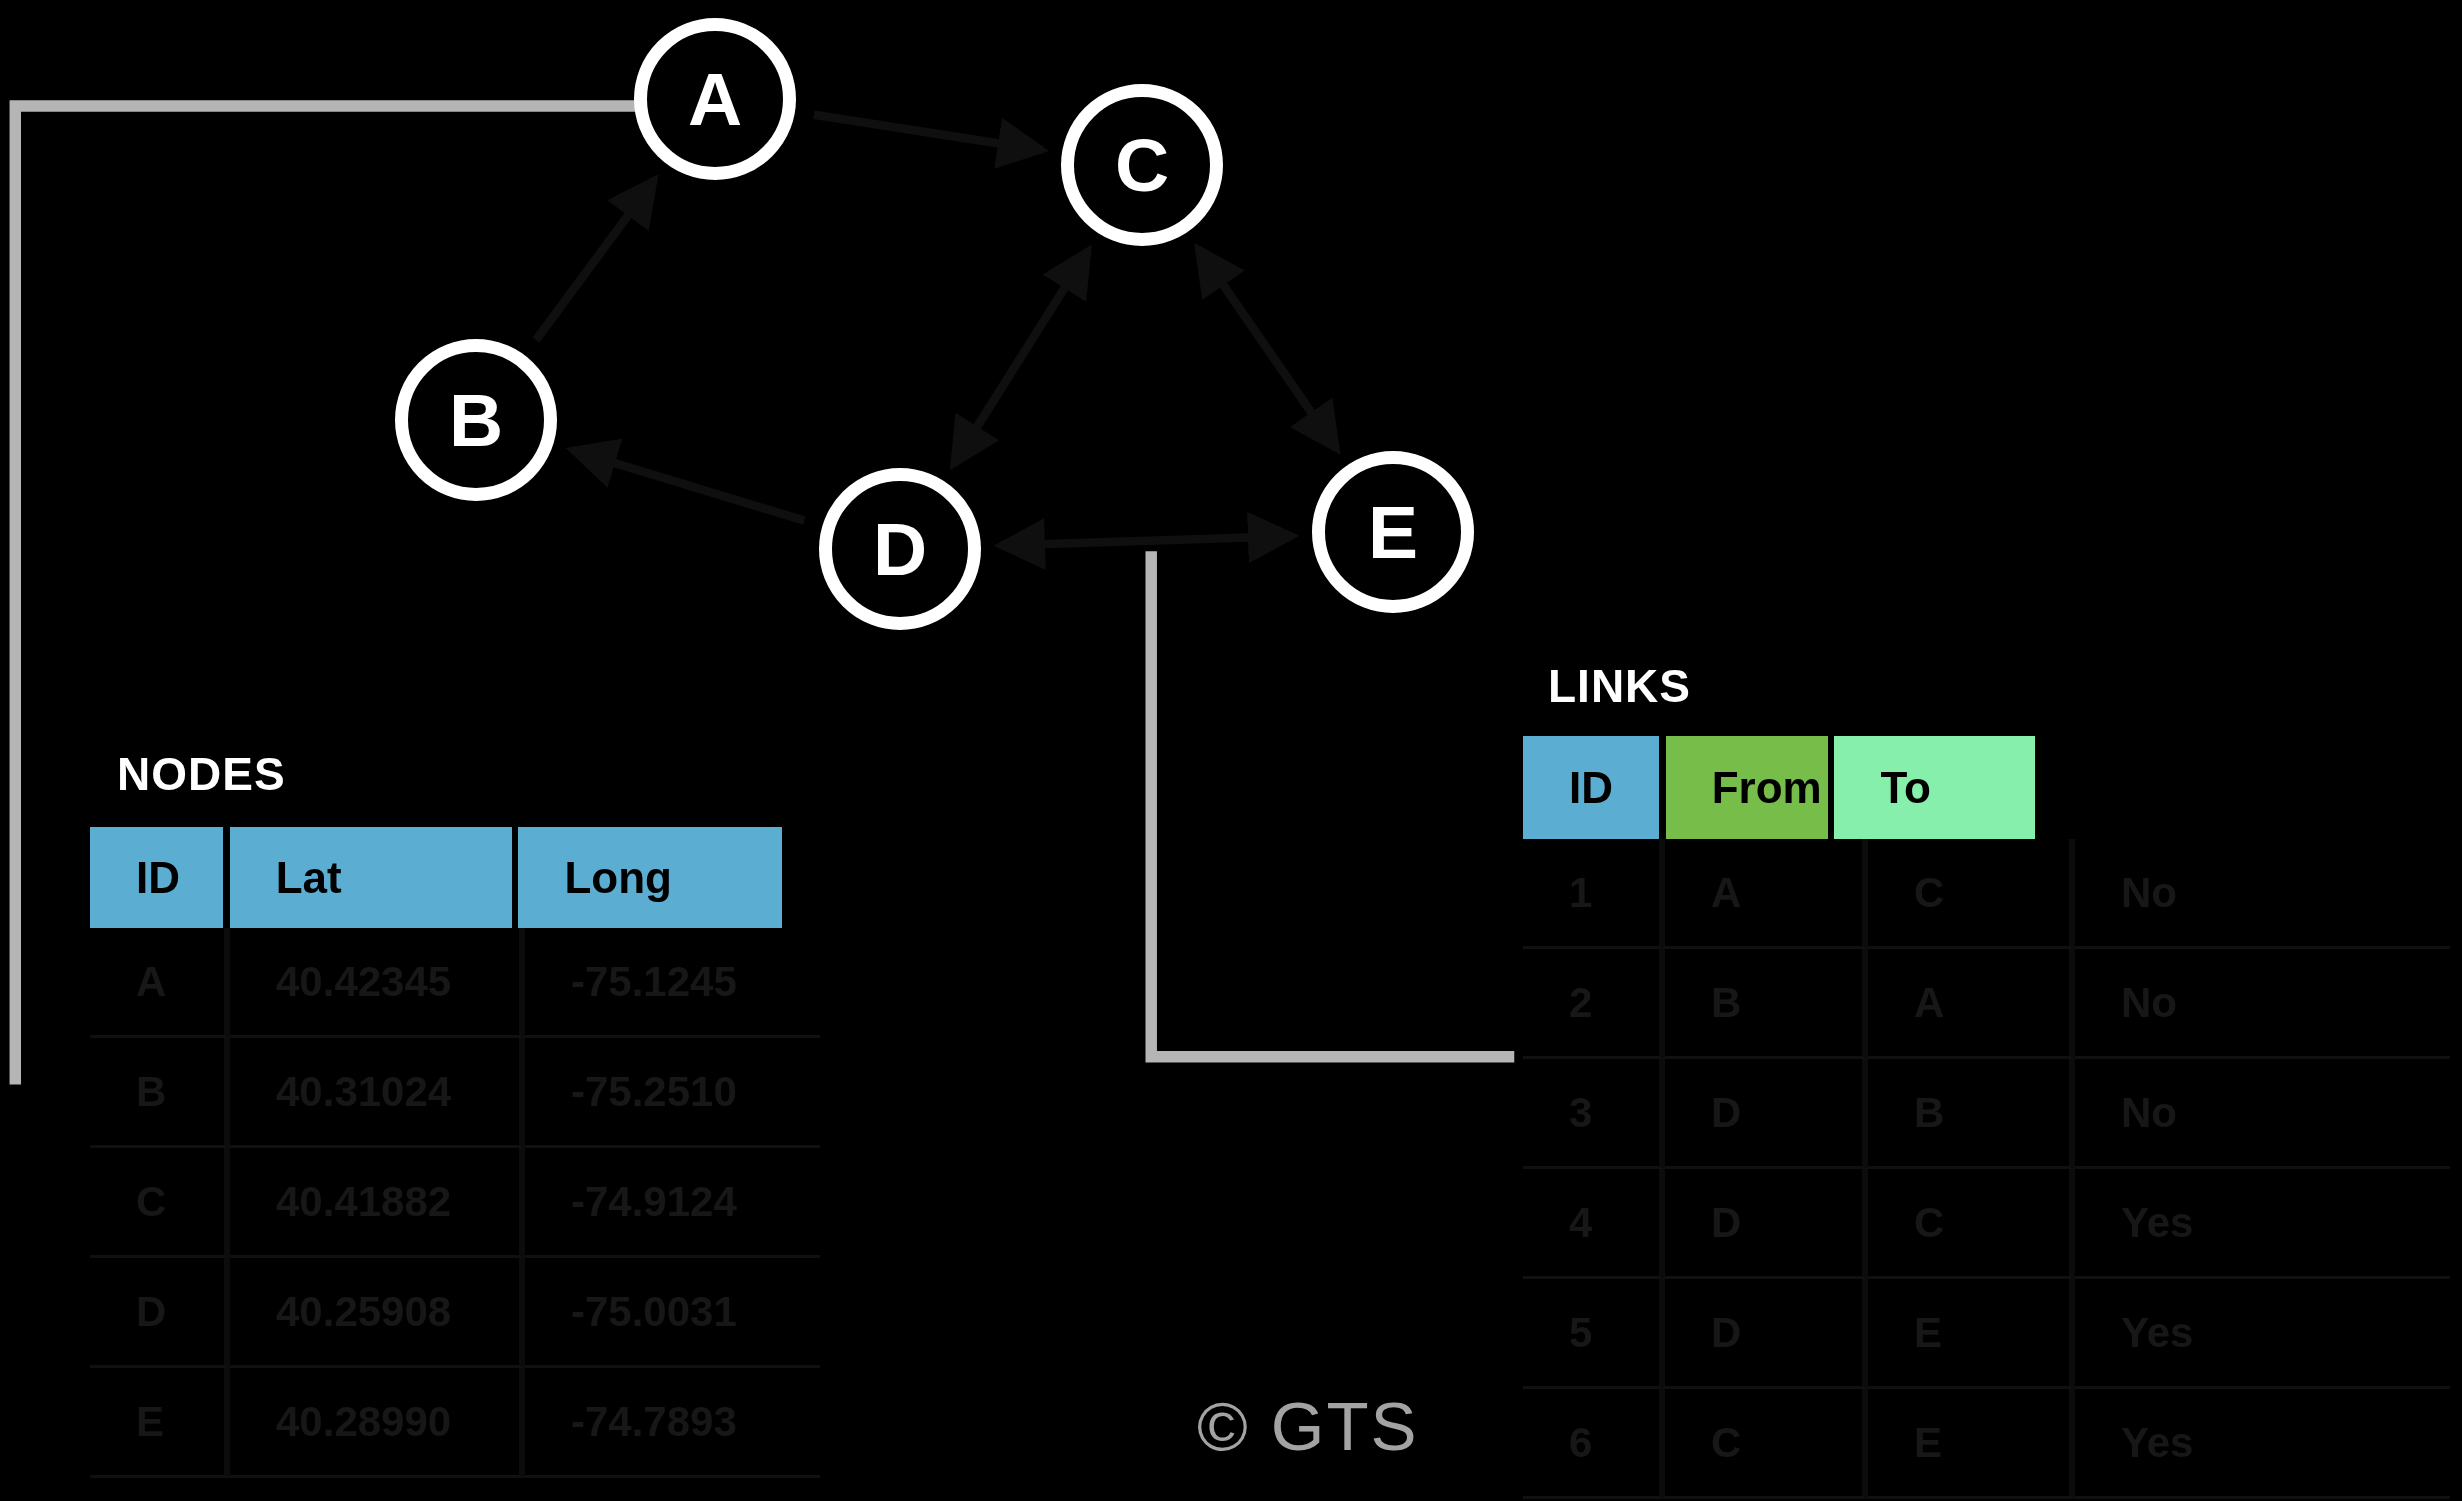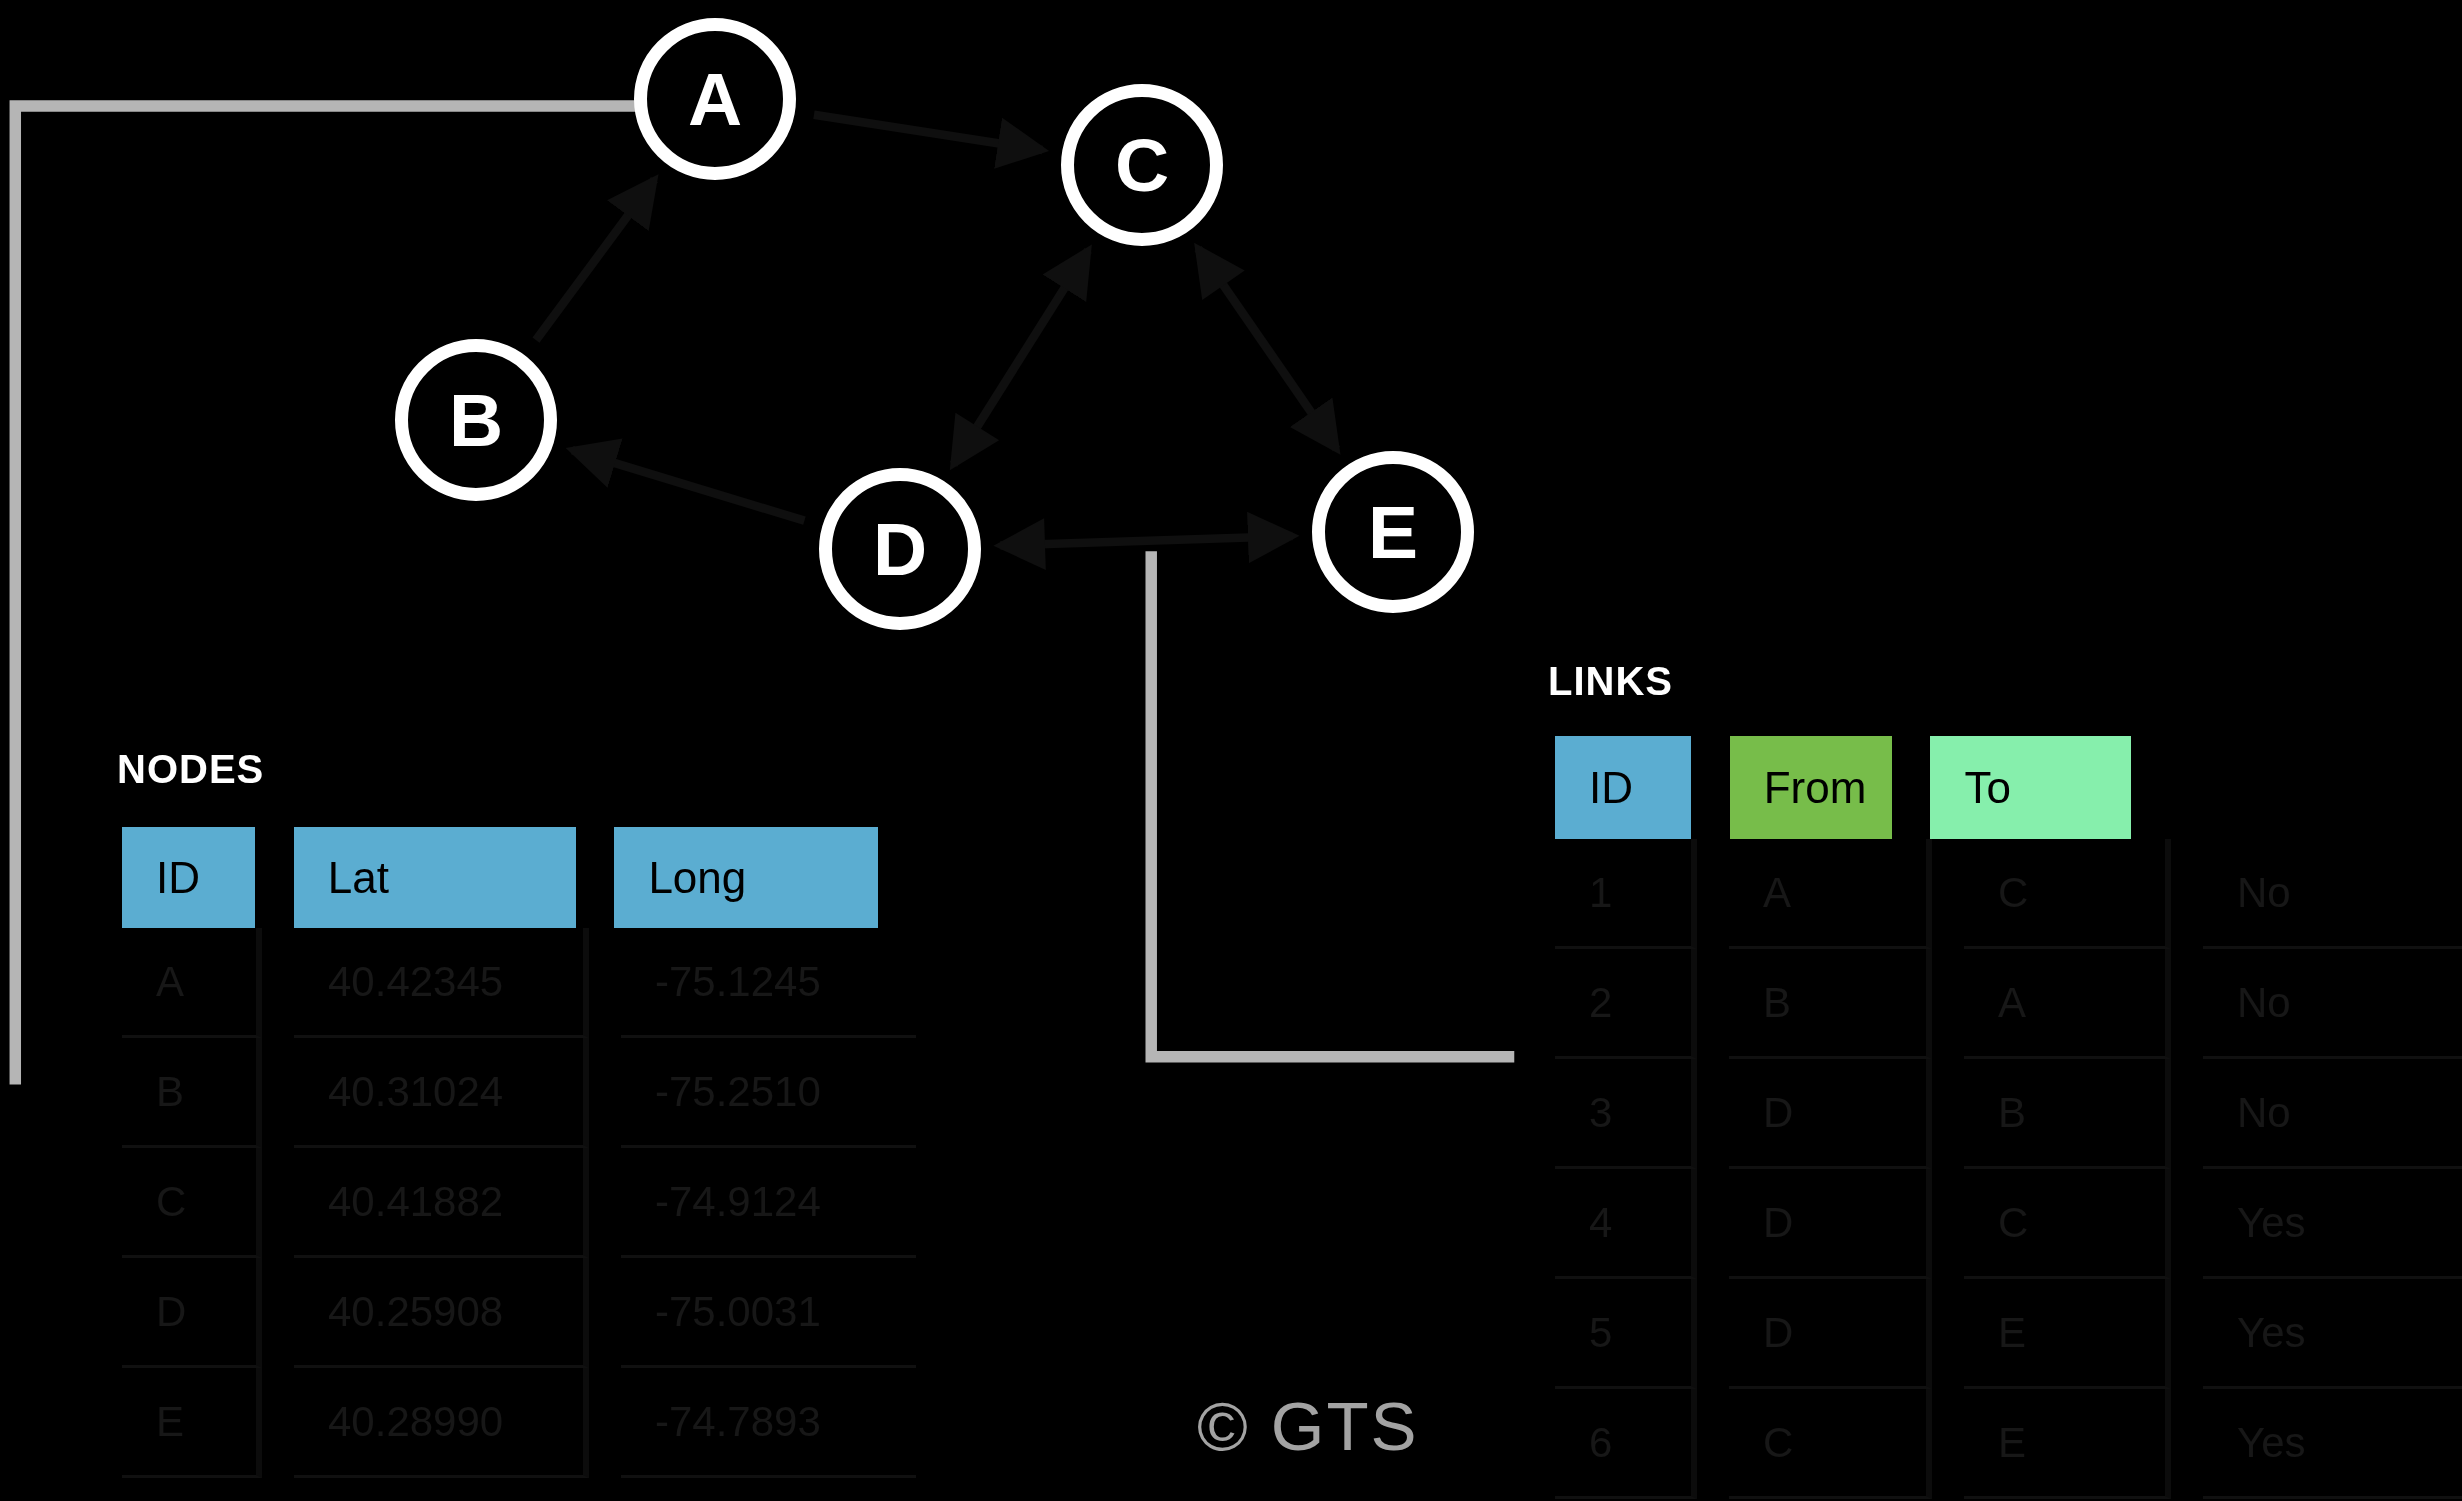--- a/index.html
+++ b/index.html
@@ -13,28 +13,28 @@
     position:absolute;width:136px;height:136px;border:13.4px solid #fff;border-radius:50%;
     background:#000;display:flex;align-items:center;justify-content:center;z-index:5;
   }
   .node span{color:#fff;font-size:75px;font-weight:bold;line-height:1;}
   .node-a{left:634px;top:18px;}
   .node-b{left:395px;top:339px;}
   .node-c{left:1061px;top:84px;}
   .node-d{left:819px;top:468px;}
   .node-e{left:1312px;top:451px;}
   
-  .tbl-title{position:absolute;color:#fff;font-size:40px;font-weight:bold;letter-spacing:1px;z-index:4;}
+  .tbl-title{position:absolute;color:#fff;font-size:46px;font-weight:bold;letter-spacing:1px;z-index:4;}
   .nodes-title{left:117px;top:747px;}
   .links-title{left:1548px;top:659px;}
   
   .tbl{position:absolute;z-index:4;}
   .tr{display:flex;}
-  .td{box-sizing:border-box;display:flex;align-items:center;padding-left:34px;
-      font-weight:normal;font-size:44px;margin-left:32px;}
+  .td{box-sizing:border-box;display:flex;align-items:center;padding-left:46px;
+      font-weight:bold;font-size:44px;}
   .hd{color:#000;}
   .gap{margin-right:6.7px;}
   .nodes-tbl{left:90px;top:827px;}
   .nodes-tbl .hrow .td{height:101px;}
   .nodes-tbl .drow .td{height:110px;font-size:42px;color:#171717;
       border-bottom:3.8px solid #101010;border-right:6.7px solid #0c0c0c;}
   .nodes-tbl .drow .td:last-child{border-right:none;}
   .n-c1{width:133px;} .n-c2{width:282px;text-align:right;} .n-c3{width:264px;}
   .n-c1d{width:140px;} .n-c2d{width:295px;} .n-c3d{width:295px;}
   .links-tbl{left:1523px;top:736px;}

